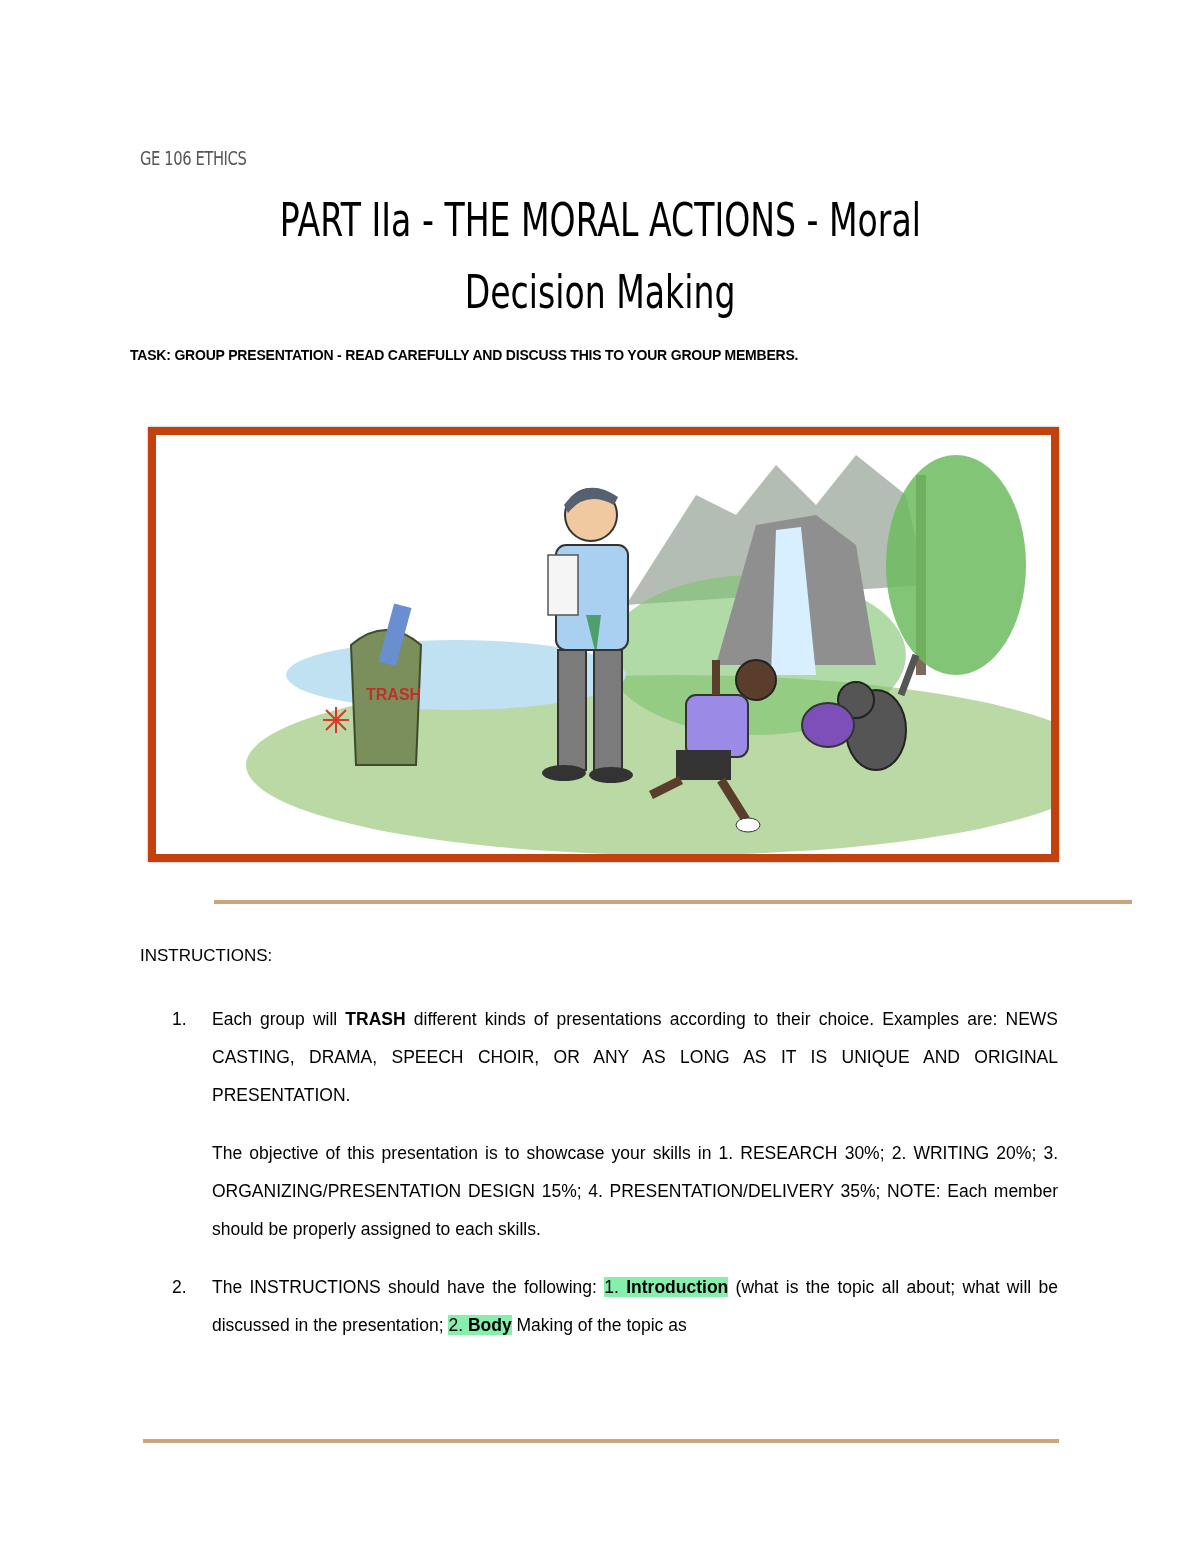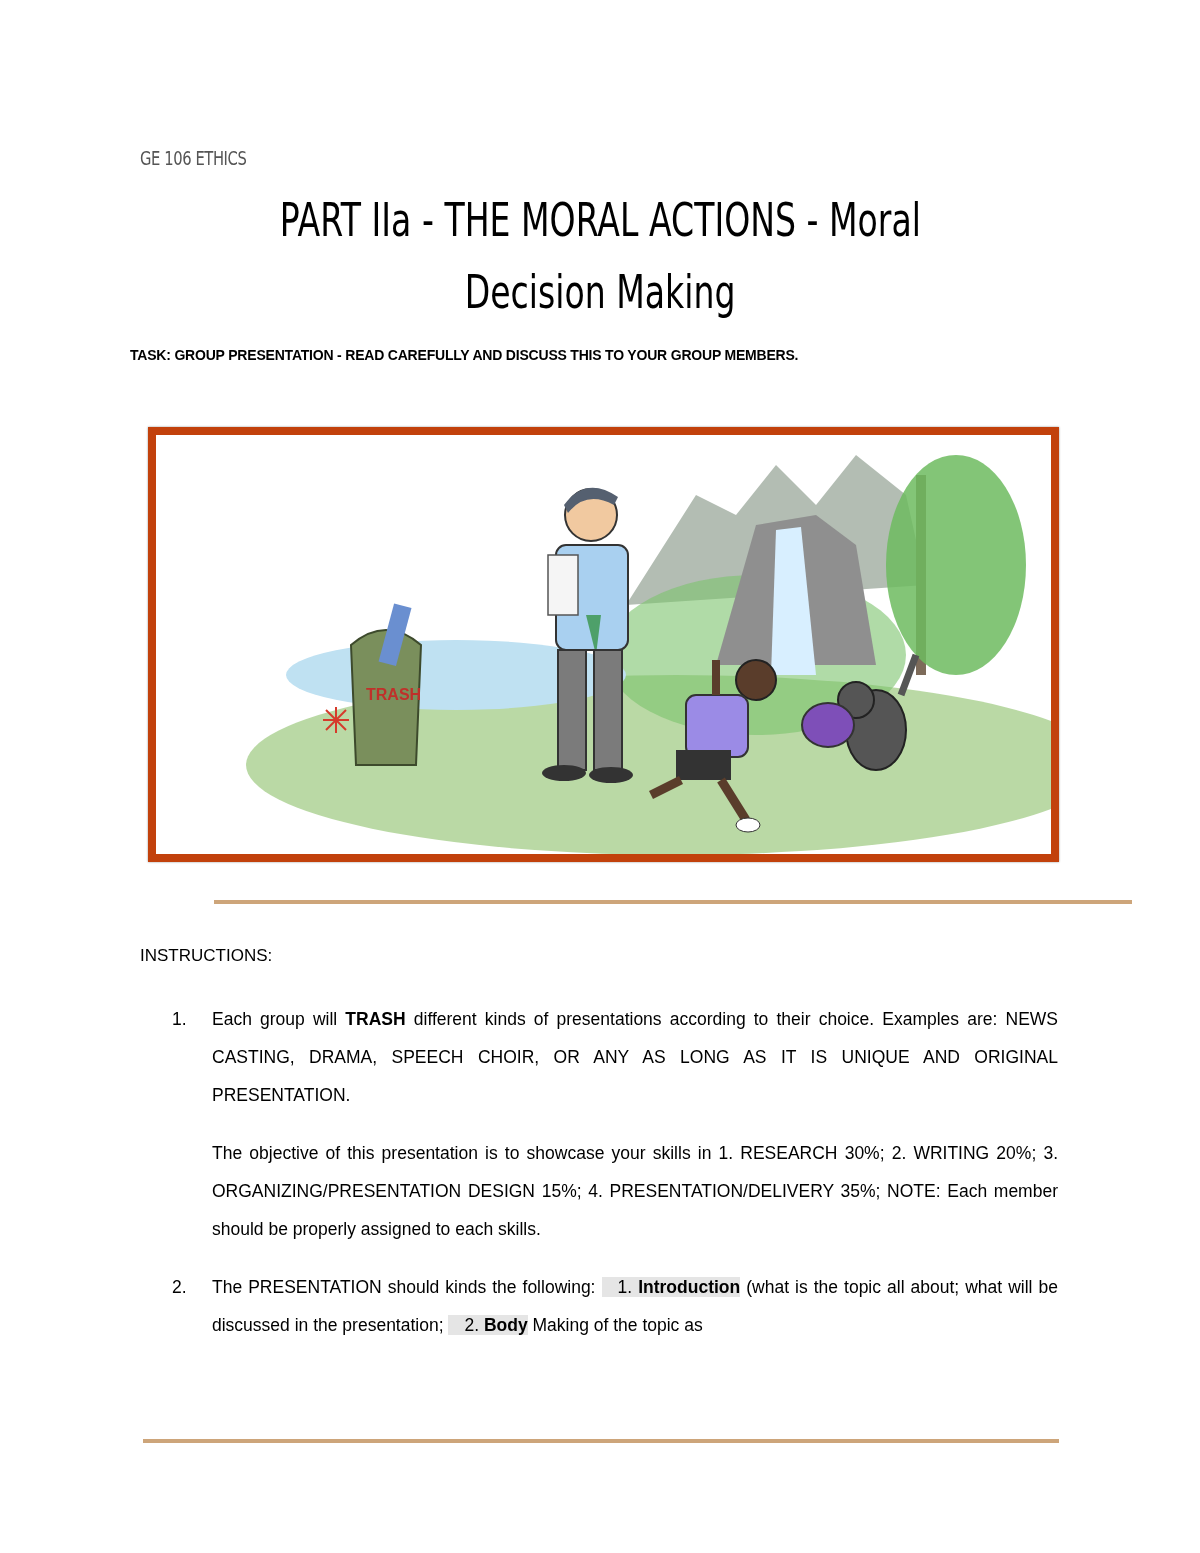--- a/index.html
+++ b/index.html
@@ -40,21 +40,21 @@
       position: absolute; left: 140px; top: 946px;
       font-weight: normal; font-size: 17px;
     }
 
     .list { position: absolute; left: 172px; top: 1000px; width: 886px; font-size: 17.5px; line-height: 38px; }
     .item { position: relative; padding-left: 40px; }
     .item .num { position: absolute; left: 0; top: 0; }
     .item p { margin: 0; text-align: justify; }
     .item p + p { margin-top: 20px; }
     .item2 { margin-top: 20px; }
-    .hl { background: #e5e5e5; padding-left: 16px; }
+    .hl { background: #86efac; }
     b { font-weight: bold; }
   </style>
 </head>
 <body>
 
 <div class="course-label">GE 106 ETHICS</div>
 
 <div class="title">
   <span>PART IIa - THE MORAL ACTIONS - Moral</span><br>
   <span>Decision Making</span>
@@ -127,17 +127,17 @@
 <div class="instructions-heading">INSTRUCTIONS:</div>
 
 <div class="list">
   <div class="item">
     <span class="num">1.</span>
     <p><span>Each group will </span><b>TRASH</b><span> different kinds of presentations according to their choice. Examples are: NEWS CASTING, DRAMA, SPEECH CHOIR, OR ANY AS LONG AS IT IS UNIQUE AND ORIGINAL PRESENTATION.</span></p>
     <p>The objective of this presentation is to showcase your skills in 1. RESEARCH 30%; 2. WRITING 20%; 3. ORGANIZING/PRESENTATION DESIGN 15%; 4. PRESENTATION/DELIVERY 35%; NOTE: Each member should be properly assigned to each skills.</p>
   </div>
   <div class="item item2">
     <span class="num">2.</span>
-    <p><span>The PRESENTATION should kinds the following: </span><span class="hl"><span>1. </span><b>Introduction</b></span><span> (what is the topic all about; what will be discussed in the presentation; </span><span class="hl"><span>2. </span><b>Body</b></span><span> Making of the topic as</span></p>
+    <p><span>The INSTRUCTIONS should have the following: </span><span class="hl"><span>1. </span><b>Introduction</b></span><span> (what is the topic all about; what will be discussed in the presentation; </span><span class="hl"><span>2. </span><b>Body</b></span><span> Making of the topic as</span></p>
   </div>
 </div>
 
 <div class="divider bottom"></div>
 
 </body></html>

